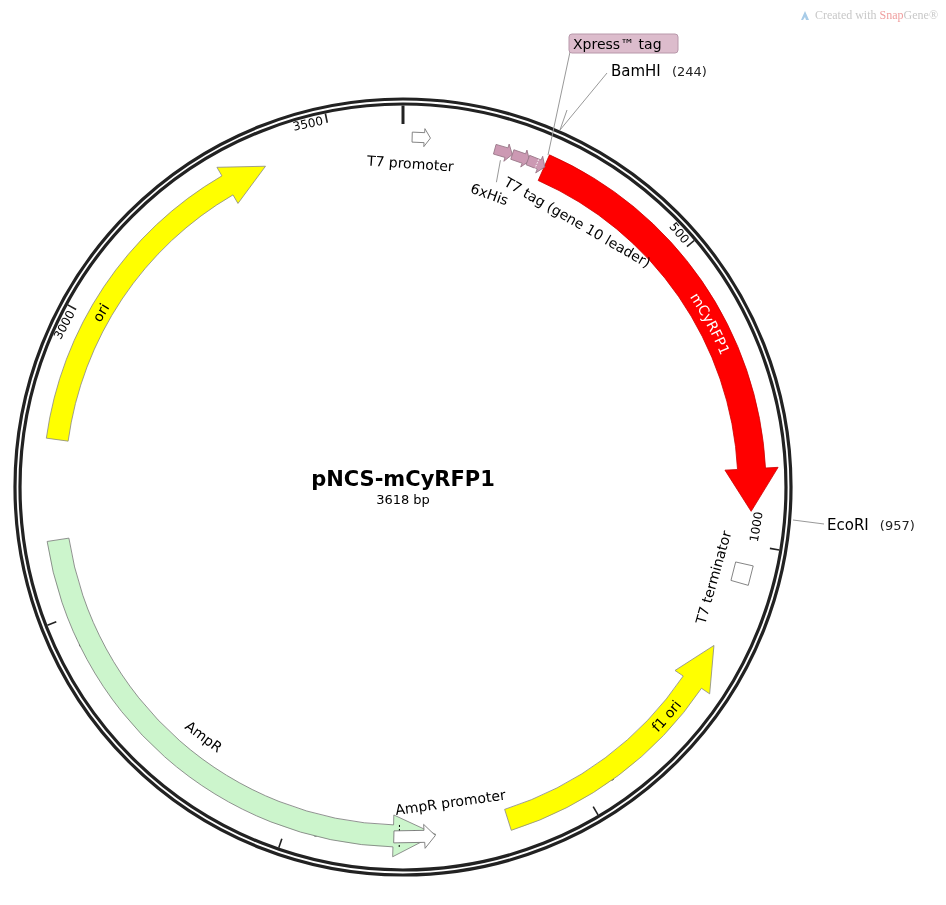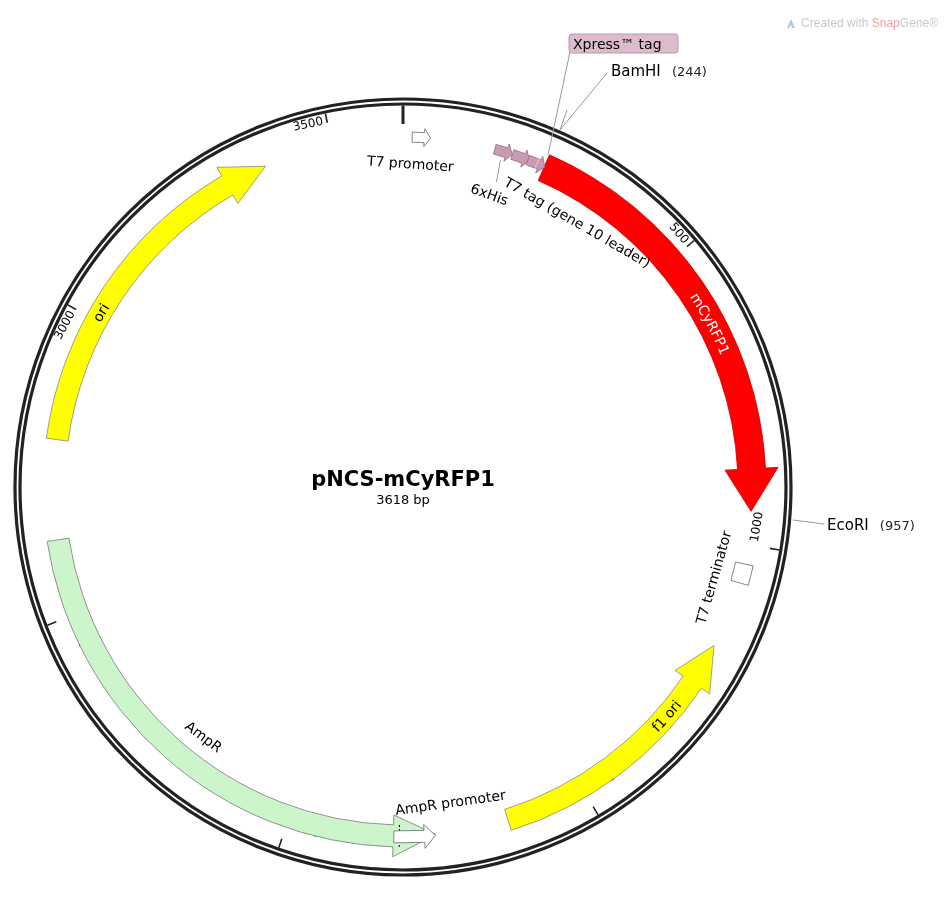--- a/index.html
+++ b/index.html
@@ -1,20 +1,20 @@
 <!DOCTYPE html>
 <html><head>
 <meta charset="utf-8">
 <style>
   html, body { margin: 0; padding: 0; background: #ffffff; }
   body { width: 946px; height: 905px; position: relative; overflow: hidden;
          font-family: "DejaVu Sans", sans-serif; }
   #map { position: absolute; left: 0; top: 0; }
   .watermark { position: absolute; right: 8px; top: 8px; font-size: 12px; color: #c8c8c8;
-               font-family: Liberation Sans, sans-serif; display: flex; align-items: center; gap: 5px; margin-top: 8px; }
+               font-family: Liberation Serif, serif; display: flex; align-items: center; gap: 5px; }
   .watermark .brand { color: #f0a0a0; }
   .wm-icon { width: 10px; height: 11px; display: inline-block; }
   text { font-family: "DejaVu Sans", sans-serif; }
   .site-name { font-size: 15px; fill: #000; }
   .site-pos { font-size: 13px; fill: #222; }
   .feat-label { font-size: 14px; fill: #000; }
   .tick-label { font-size: 12px; fill: #000; }
   .title { font-size: 21px; font-weight: bold; fill: #000; }
   .subtitle { font-size: 13px; fill: #000; }
   .xpress-box { fill: #dcbccc; stroke: #b898aa; stroke-width: 1; }

